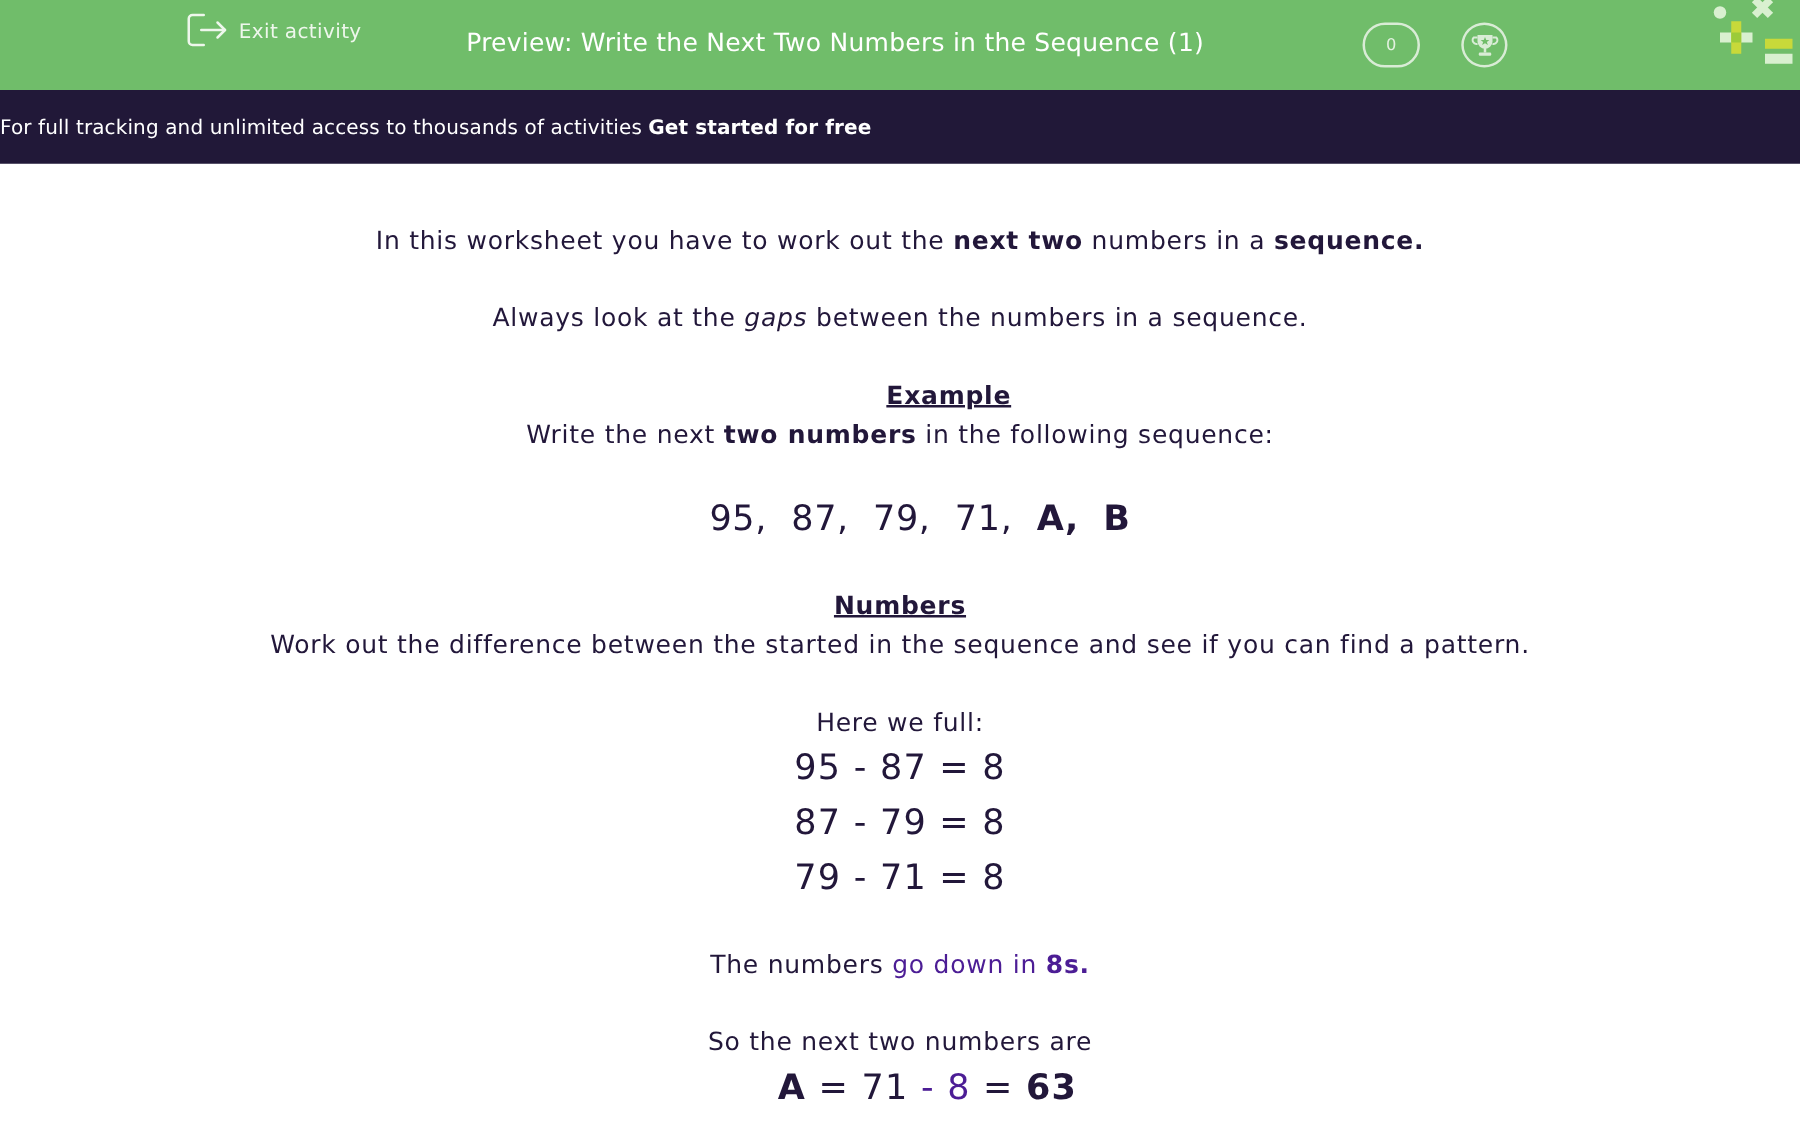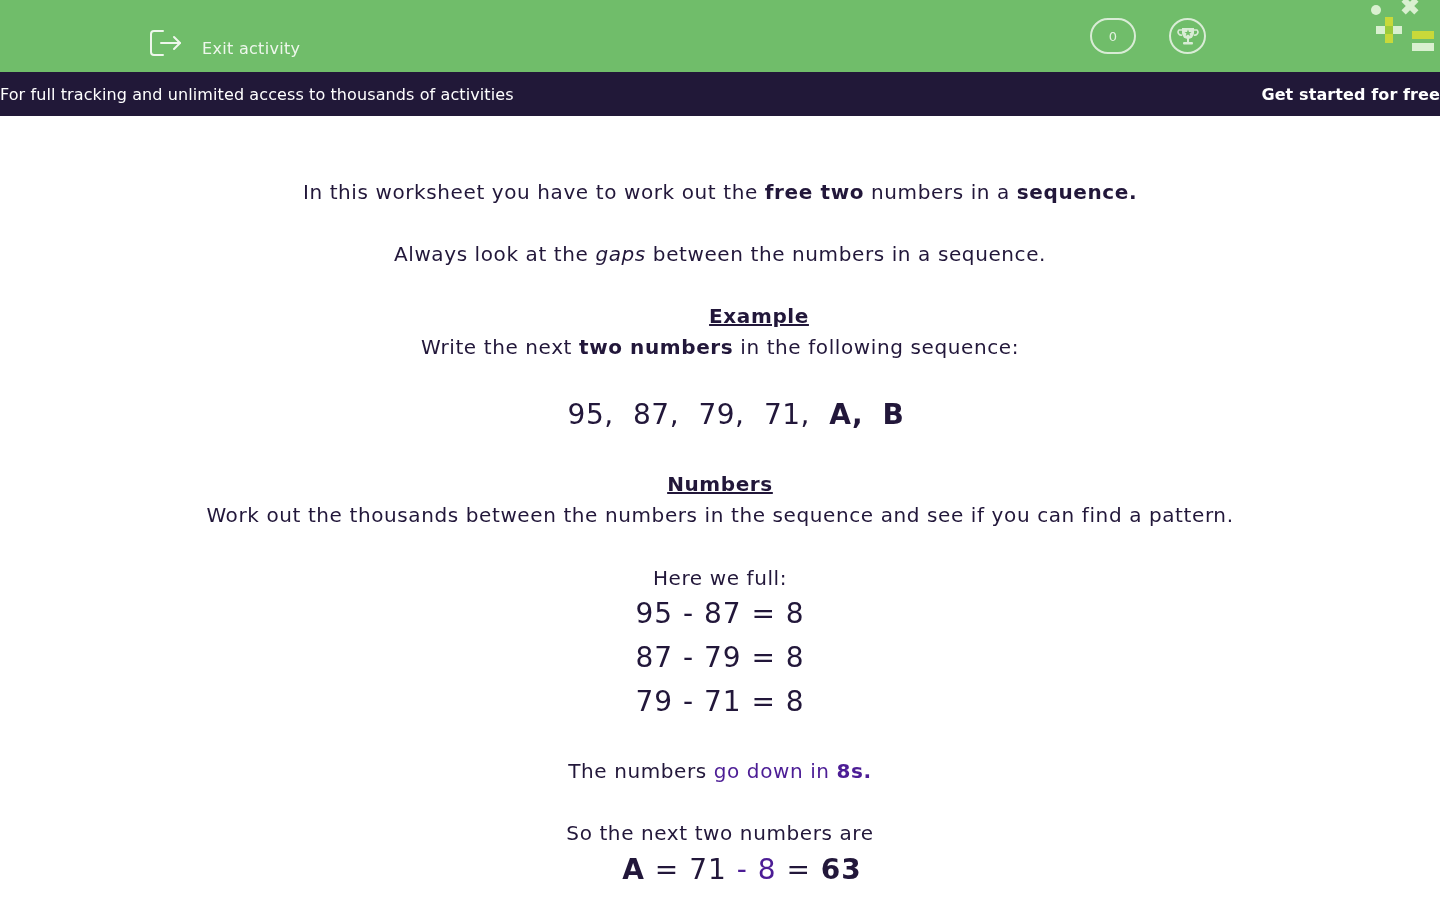--- a/index.html
+++ b/index.html
@@ -4,45 +4,45 @@
 <style>
   * { box-sizing: border-box; margin: 0; padding: 0; }
   html, body { width: 1440px; height: 900px; overflow: hidden; background: #ffffff; }
   body { font-family: "DejaVu Sans", "Liberation Sans", sans-serif; color: #22173a; }
 
   .topbar {
     position: absolute; left: 0; top: 0; width: 1440px; height: 72px;
     background: #70bd6a;
   }
   .exit {
-    position: absolute; left: 149px; top: 26px; height: 32px;
-    display: flex; align-items: flex-end; gap: 19px; cursor: pointer;
+    position: absolute; left: 149px; top: 8px; height: 32px;
+    display: flex; align-items: center; gap: 8px; cursor: pointer;
     color: #eef7ec; font-size: 16px; letter-spacing: 0.3px;
   }
   .exit svg { width: 34px; height: 30px; }
   .title {
     position: absolute; left: 373px; top: 22px;
     color: #ffffff; font-size: 20px; letter-spacing: 0.2px; white-space: nowrap;
   }
   .score-pill {
     position: absolute; left: 1090px; top: 18px; width: 46px; height: 36px;
     border: 2px solid #d9ecd6; border-radius: 18px;
     color: #e2f1df; font-size: 13px; display: flex; align-items: center; justify-content: center;
   }
   .trophy {
     position: absolute; left: 1169px; top: 18px; width: 37px; height: 36px;
     border: 2px solid #d9ecd6; border-radius: 50%;
     display: flex; align-items: center; justify-content: center;
   }
   .logo { position: absolute; left: 1366px; top: 0; width: 70px; height: 56px; }
 
   .banner {
-    position: absolute; left: 0; top: 72px; width: 1440px; height: 44px;
+    position: absolute; left: 0; top: 72px; width: 1440px; height: 59px;
     background: #211838; color: #ffffff; font-size: 16px;
-    display: flex; align-items: center; justify-content: space-between; letter-spacing: 0.1px;
+    display: flex; align-items: center; justify-content: flex-start; letter-spacing: 0.1px;
   }
   .banner b { font-weight: bold; margin-left: 5px; cursor: pointer; }
 
   .content { position: absolute; left: 0; top: 134px; width: 1440px; }
   .line {
     position: absolute; left: 0; width: 1440px; text-align: center;
     font-size: 20px; letter-spacing: 0.6px; color: #22173a; white-space: nowrap;
   }
   .line b { font-weight: bold; }
   .line i { font-style: italic; }
@@ -58,20 +58,21 @@
 
 <div class="topbar">
   <div class="exit">
     <svg viewBox="0 0 34 30">
       <path d="M14 3 H5 a3 3 0 0 0 -3 3 V24 a3 3 0 0 0 3 3 H14" fill="none" stroke="#eef7ec" stroke-width="2" stroke-linecap="round"></path>
       <line x1="12" y1="15" x2="31" y2="15" stroke="#eef7ec" stroke-width="2" stroke-linecap="round"></line>
       <polyline points="25,9 31,15 25,21" fill="none" stroke="#eef7ec" stroke-width="2" stroke-linecap="round" stroke-linejoin="round"></polyline>
     </svg>
     <span>Exit activity</span>
   </div>
+  <div class="title">Preview: Write the Next Two Numbers in the Sequence (1)</div>
   <div class="score-pill">0</div>
   <div class="trophy">
     <svg width="22" height="22" viewBox="0 0 22 22">
       <path d="M5 3 H17 V8 a6 6 0 0 1 -12 0 Z" fill="#d9ecd6"></path>
       <path d="M5 5 H2 a3 3 0 0 0 3 5 M17 5 H20 a3 3 0 0 1 -3 5" fill="none" stroke="#d9ecd6" stroke-width="1.6"></path>
       <rect x="10" y="13" width="2" height="4" fill="#d9ecd6"></rect>
       <rect x="6" y="17" width="10" height="2.5" rx="1" fill="#d9ecd6"></rect>
       <polygon points="11,4.5 12,7 14.5,7 12.5,8.5 13.3,11 11,9.5 8.7,11 9.5,8.5 7.5,7 10,7" fill="#70bd6a"></polygon>
     </svg>
   </div>
@@ -89,41 +90,41 @@
   </svg>
 </div>
 
 <div class="banner">
   <span>For full tracking and unlimited access to thousands of activities</span>
   <b>Get started for free</b>
 </div>
 
 <div class="content">
   <div class="line" style="top:46px;">
-    <span>In this worksheet you have to work out the </span><b>free two</b><span> numbers in a </span><b>sequence</b><b>.</b>
+    <span>In this worksheet you have to work out the </span><b>next two</b><span> numbers in a </span><b>sequence</b><b>.</b>
   </div>
   <div class="line" style="top:108px;">
     <span>Always look at the </span><i>gaps</i><span> between the numbers in a sequence.</span>
   </div>
 
   <div class="line heading" style="top:170px;margin-left:39px;">Example</div>
   <div class="line" style="top:201px;">
     <span>Write the next </span><b>two numbers</b><span> in the following sequence:</span>
   </div>
   <div class="line seq" style="top:264px;">
     <span>95,</span>
     <span>87,</span>
     <span>79,</span>
     <span>71,</span>
     <b>A,</b>
     <b>B</b>
   </div>
 
   <div class="line heading" style="top:338px;">Numbers</div>
-  <div class="line" style="top:369px;">Work out the thousands between the numbers in the sequence and see if you can find a pattern.</div>
+  <div class="line" style="top:369px;">Work out the difference between the started in the sequence and see if you can find a pattern.</div>
   <div class="line" style="top:432px;">Here we full:</div>
   <div class="line eq" style="top:463px;text-align:center;">95 - 87 = 8</div>
   <div class="line eq" style="top:507px;">87 - 79 = 8</div>
   <div class="line eq" style="top:551px;">79 - 71 = 8</div>
 
   <div class="line" style="top:625px;">
     <span>The numbers </span><span class="red">go down in </span><span class="red bold">8s.</span>
   </div>
   <div class="line" style="top:687px;">So the next two numbers are</div>
   <div class="line eq" style="top:719px;padding-left:44px;">

